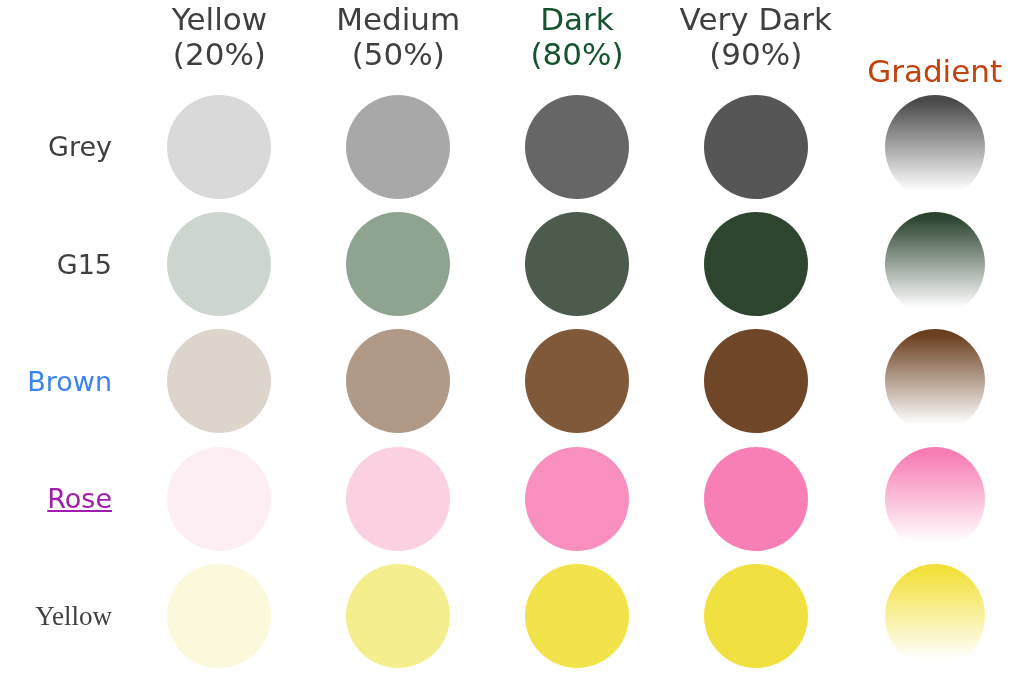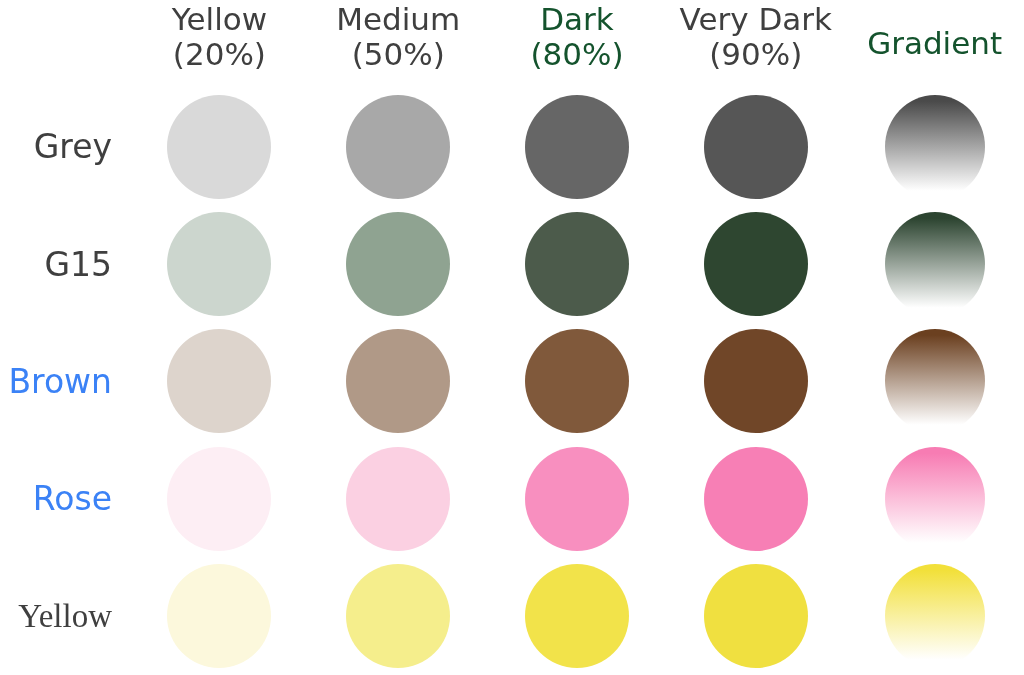--- a/index.html
+++ b/index.html
@@ -54,21 +54,21 @@
   .col-header .hdr-pct  { display: block; }
   .col-header.single-line { justify-content: flex-start; padding-top: 26px; }
 
   
   .row-label {
     display: flex;
     align-items: center;
     justify-content: flex-end;
     padding-right: 18px;
     color: #3f3f3f;
-    font-size: 33px;
+    font-size: 27px;
     white-space: nowrap;
   }
 
   
   .swatch-cell {
     display: flex;
     align-items: center;
     justify-content: center;
   }
   .swatch {
@@ -102,21 +102,21 @@
     <div class="col-header" style="color: #14532d;">
       <span class="hdr-name">Dark</span>
       <span class="hdr-pct">(80%)</span>
     </div>
 
     <div class="col-header" style="color: rgb(63, 63, 63);">
       <span class="hdr-name">Very Dark</span>
       <span class="hdr-pct">(90%)</span>
     </div>
 
-    <div class="col-header single-line" style="color: #14532d;">
+    <div class="col-header single-line" style="color: #c2410c; margin-top: 28px;">
       <span class="hdr-name">Gradient</span>
     </div>
 
     <div class="row-label" style="color: rgb(63, 63, 63);">Grey</div>
     <div class="swatch-cell">
         <div class="swatch" style="background: rgb(217, 217, 217);"></div>
       </div>
     <div class="swatch-cell">
         <div class="swatch" style="background: rgb(168, 168, 168);"></div>
       </div>
@@ -157,21 +157,21 @@
     <div class="swatch-cell">
         <div class="swatch" style="background: rgb(128, 89, 59);"></div>
       </div>
     <div class="swatch-cell">
         <div class="swatch" style="background: rgb(112, 70, 40);"></div>
       </div>
     <div class="swatch-cell">
         <div class="swatch gradient" style="background: linear-gradient(rgb(107, 64, 32) 0%, rgb(107, 64, 32) 6%, rgb(255, 255, 255) 92%, rgb(255, 255, 255) 100%);"></div>
       </div>
 
-    <div class="row-label" style="color: #3b82f6;">Rose</div>
+    <div class="row-label" style="color: #a21caf; text-decoration: underline;">Rose</div>
     <div class="swatch-cell">
         <div class="swatch" style="background: rgb(253, 238, 244);"></div>
       </div>
     <div class="swatch-cell">
         <div class="swatch" style="background: rgb(251, 208, 226);"></div>
       </div>
     <div class="swatch-cell">
         <div class="swatch" style="background: rgb(248, 143, 191);"></div>
       </div>
     <div class="swatch-cell">

